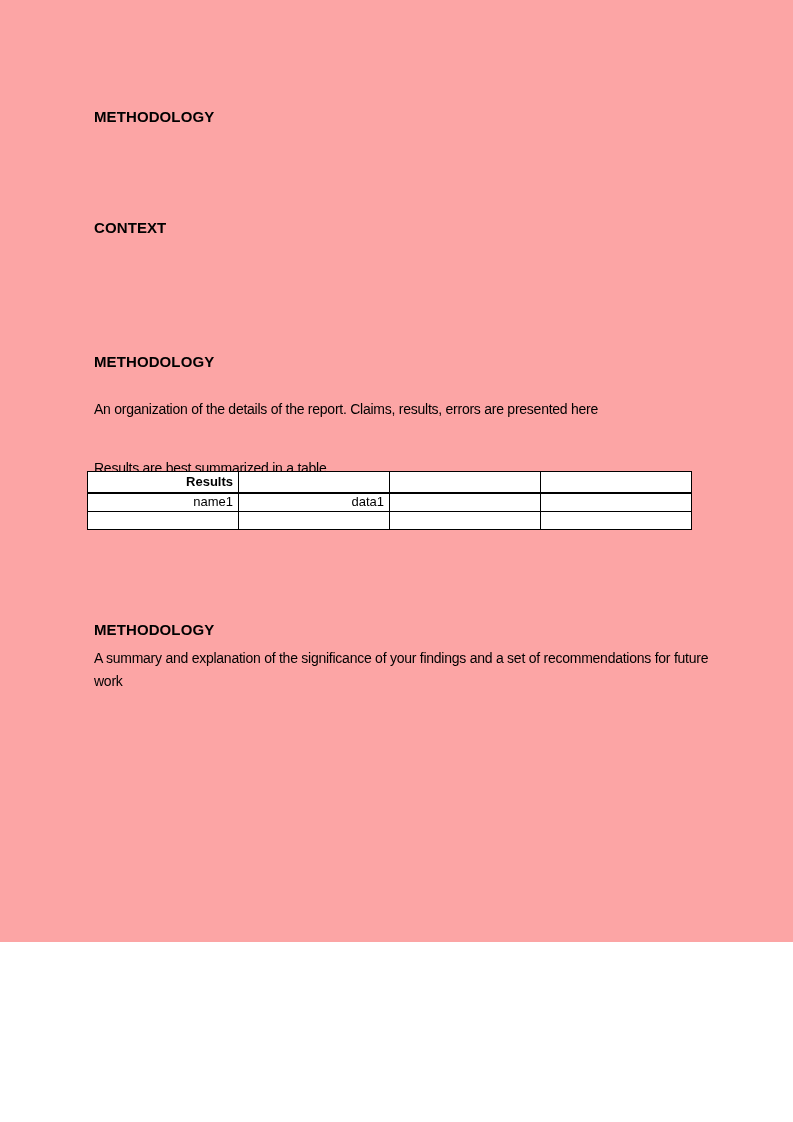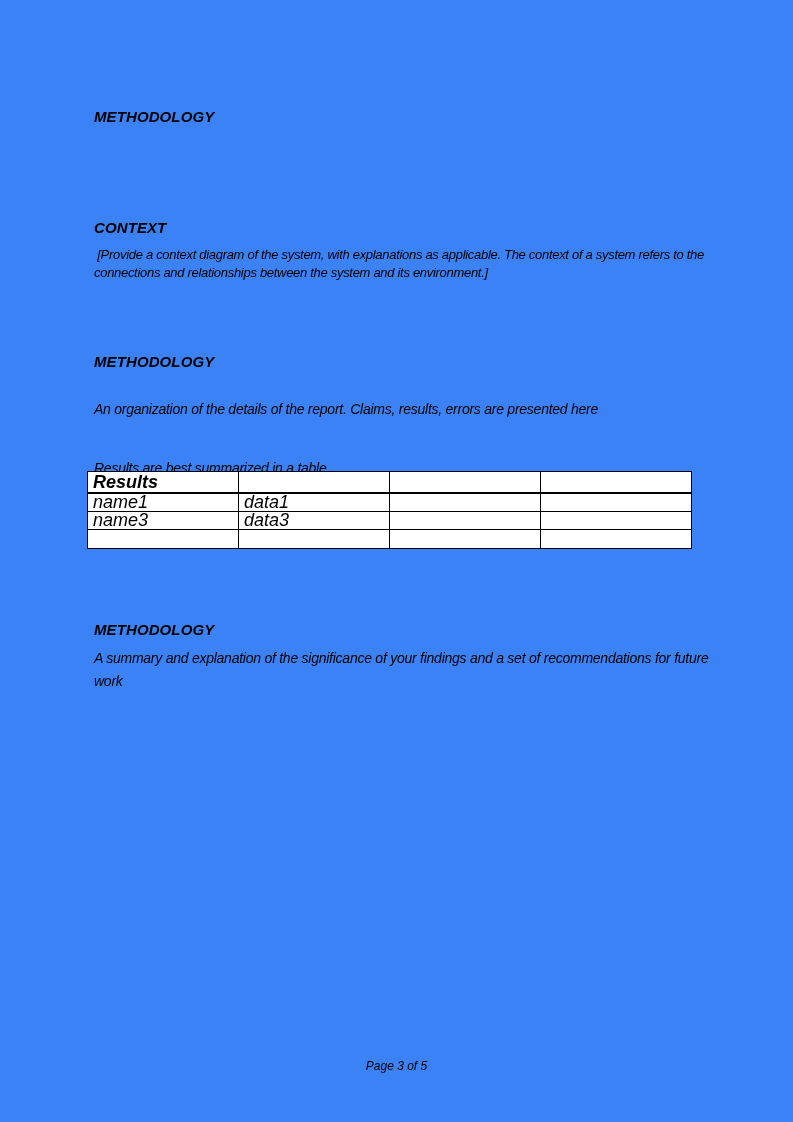--- a/index.html
+++ b/index.html
@@ -8,24 +8,23 @@
     width: 793px;
     height: 1122px;
     position: relative;
     font-family: "Liberation Sans", sans-serif;
     color: #000000;
   }
   .page {
     position: absolute;
     left: 0; top: 0;
     width: 793px;
-    height: 1122px;
-    background: #3b82f6;
+    height: 942px;
+    background: #fca5a5;
     overflow: hidden;
-    font-style: italic;
   }
   .abs { position: absolute; }
   .section-heading {
     font-size: 15px;
     font-weight: bold;
     line-height: 19px;
     letter-spacing: 0.1px;
     color: #000000;
     white-space: nowrap;
   }
@@ -54,25 +53,26 @@
   table.results {
     border-collapse: collapse;
     table-layout: fixed;
     width: 605px;
     background: #ffffff;
   }
   table.results td {
     border: 1.5px solid #000000;
     height: 18.5px;
     padding: 0 5px;
-    font-size: 18px;
+    font-size: 13px;
     line-height: 16px;
     vertical-align: middle;
     overflow: hidden;
     white-space: nowrap;
+    text-align: right;
   }
   table.results tr.header-row td {
     font-weight: bold;
     height: 21px;
     border-bottom-width: 2.5px;
   }
   .footer {
     left: 0;
     top: 1059px;
     width: 793px;
@@ -83,47 +83,40 @@
   }
 </style>
 </head>
 <body>
 
 <div class="page">
 
   <div class="abs section-heading" style="left:94px; top:107px;">METHODOLOGY</div>
 
   <div class="abs section-heading" style="left:94px; top:218px;text-align:right;">CONTEXT</div>
-  <div class="abs body-sm" style="left:94px; top:246px; width:612px;"> [Provide a context diagram of the system, with explanations as applicable. The context of a system refers to the connections and relationships between the system and its environment.]</div>
 
   <div class="abs section-heading" style="left:94px; top:352px;">METHODOLOGY</div>
   <div class="abs body-md" style="left:94px; top:381px; width:625px;">An organization of the details of the report. Claims, results, errors are presented here</div>
   <div class="abs body-md" style="left:94px; top:440px; width:625px;">Results are best summarized in a table</div>
 
   <table class="results abs" style="left:87px; top:471px;">
     <tbody>
       <tr class="header-row">
         <td>Results</td>
         <td></td>
         <td></td>
         <td></td>
       </tr>
       <tr>
         <td>name1</td>
         <td>data1</td>
         <td></td>
         <td></td>
       </tr>
       <tr>
-        <td>name3</td>
-        <td>data3</td>
-        <td></td>
-        <td></td>
-      </tr>
-      <tr>
         <td></td>
         <td></td>
         <td></td>
         <td></td>
       </tr>
     </tbody>
   </table>
 
   <div class="abs section-heading" style="left:94px; top:620px;">METHODOLOGY</div>
   <div class="abs body-md-loose" style="left:94px; top:647px; width:620px;">A summary and explanation of the significance of your findings and a set of recommendations for future work</div>

